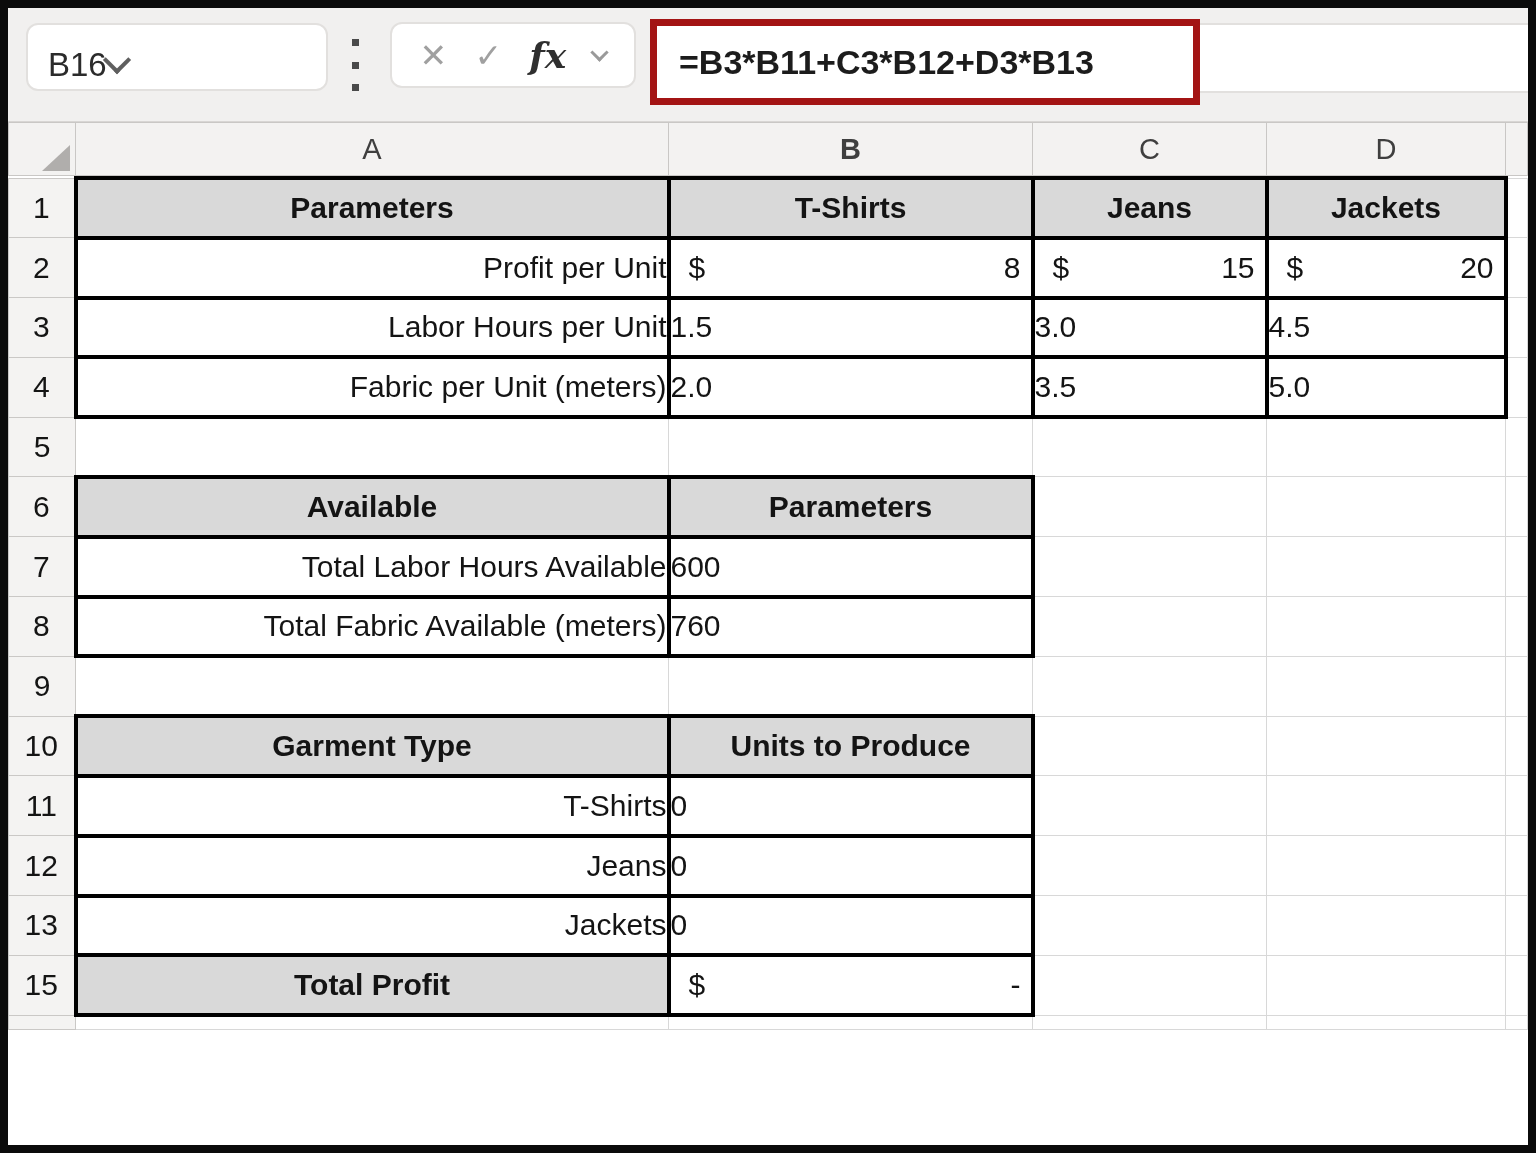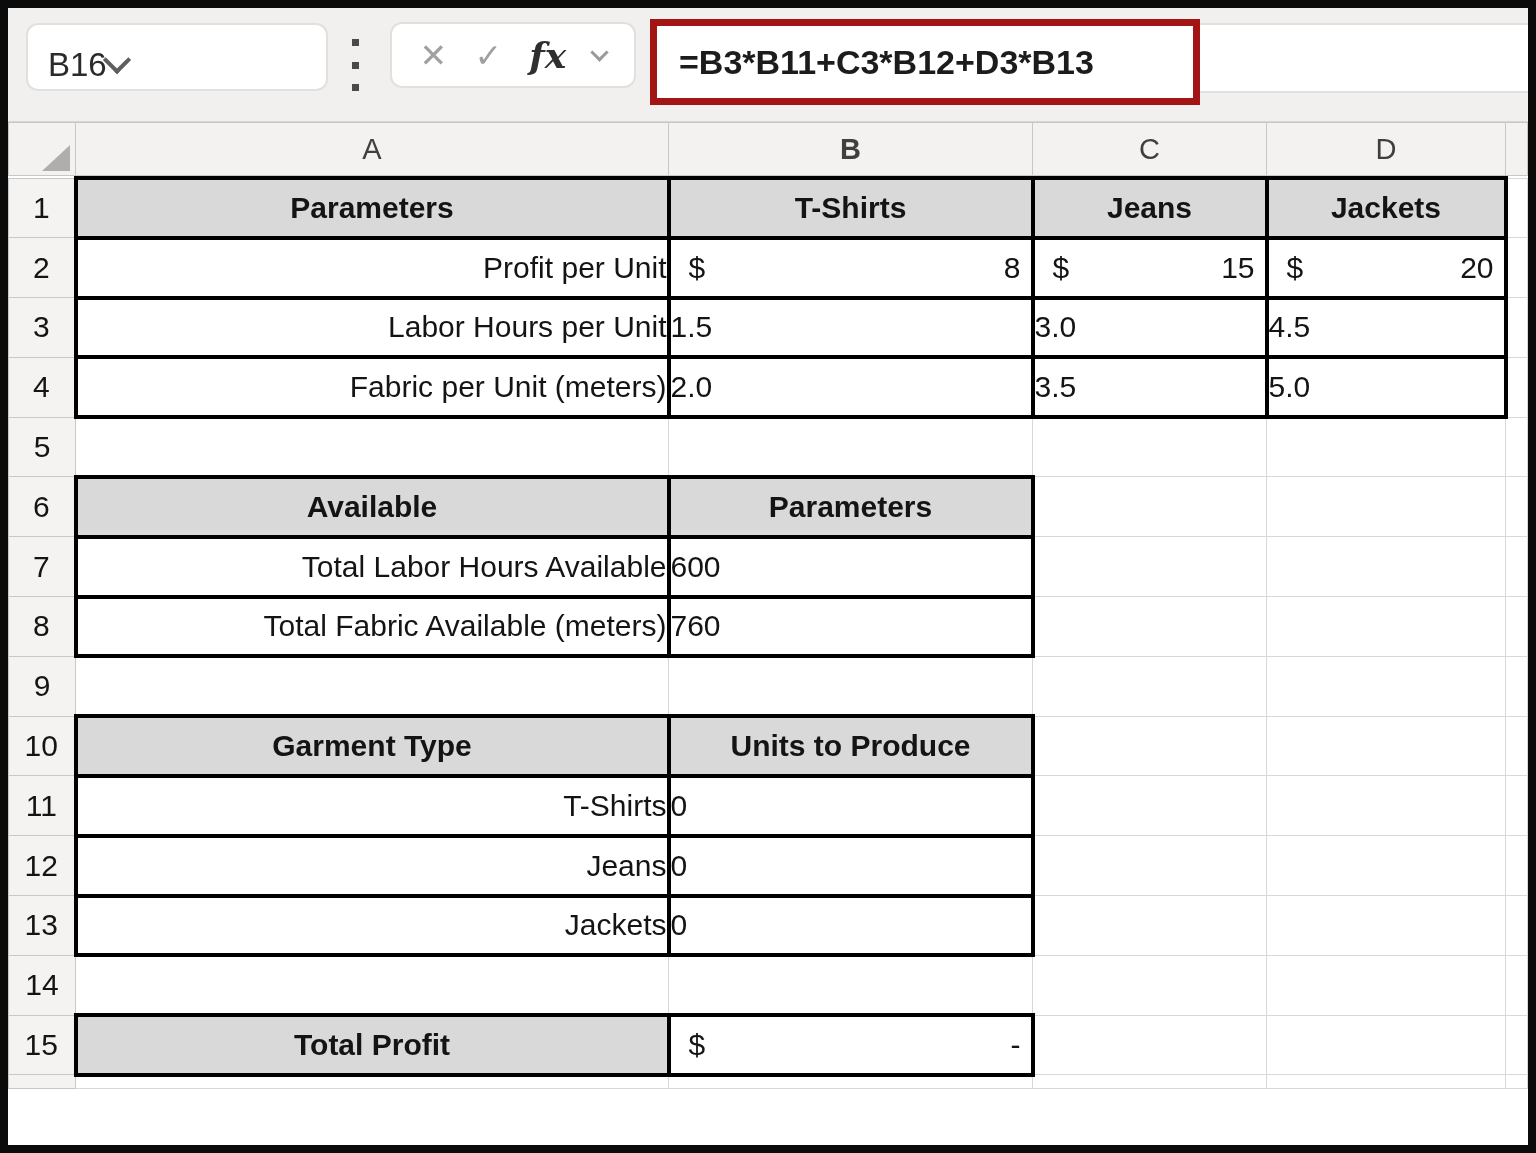--- a/index.html
+++ b/index.html
@@ -275,28 +275,20 @@
           </tr>
           <tr style="height: 59.8px;">
             <td class="rowhead">13</td>
             <td class="tb label">Jackets</td>
             <td class="tb number">0</td>
             <td class="blank"></td>
             <td class="blank"></td>
             <td class="blank"></td>
           </tr>
           <tr style="height: 59.8px;">
-            <td class="rowhead">14</td>
-            <td class="blank"></td>
-            <td class="blank"></td>
-            <td class="blank"></td>
-            <td class="blank"></td>
-            <td class="blank"></td>
-          </tr>
-          <tr style="height: 59.8px;">
             <td class="rowhead">15</td>
             <td class="tb header">Total Profit</td>
             <td class="tb currency">
               <div class="cc">
                 <span>$</span>
                 <span>-</span>
               </div>
             </td>
             <td class="blank"></td>
             <td class="blank"></td>

